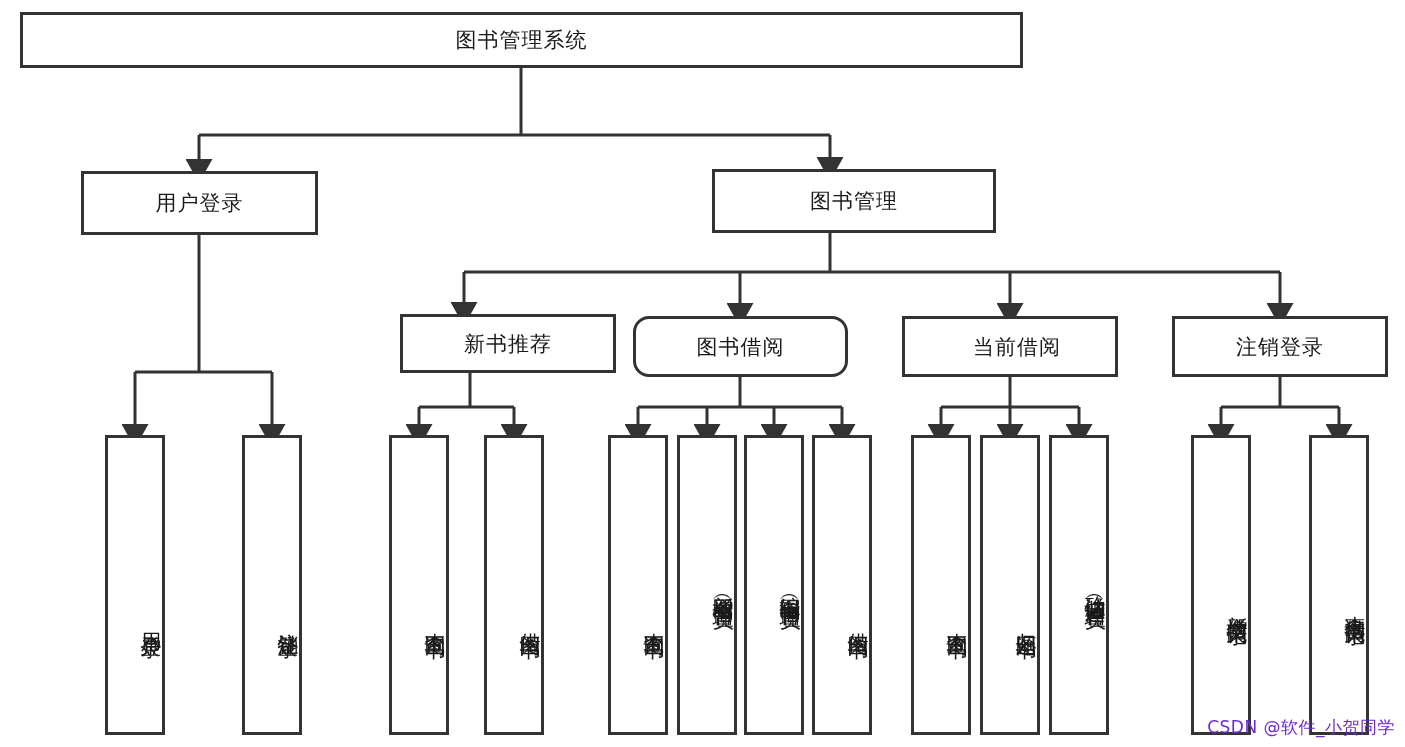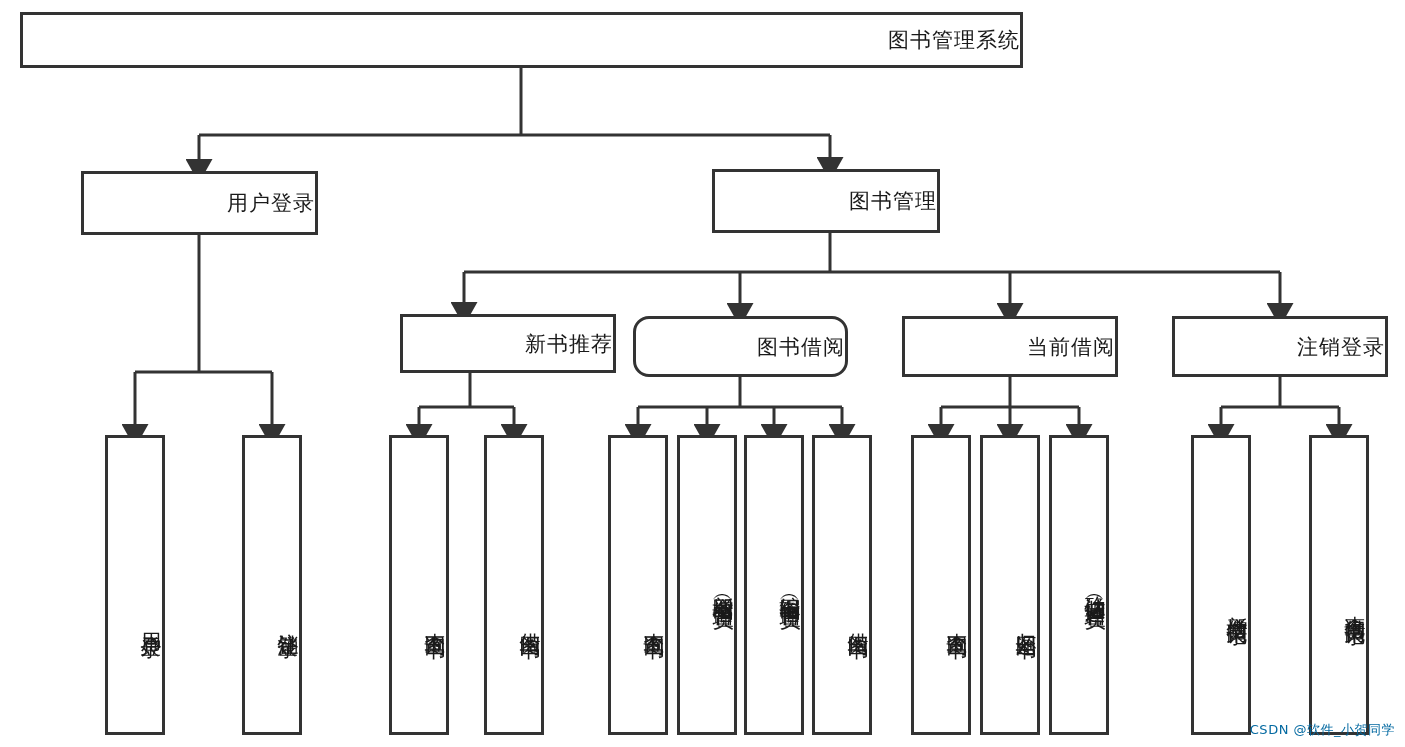--- a/index.html
+++ b/index.html
@@ -25,21 +25,21 @@
     width: 1405px;
     height: 747px;
   }
   .node {
     position: absolute;
     box-sizing: border-box;
     border: 3px solid #333333;
     background: #ffffff;
     display: flex;
     align-items: center;
-    justify-content: flex-end;
+    justify-content: center;
     color: #1a1a1a;
   }
   .node.horiz {
     font-size: 21px;
     letter-spacing: 1px;
   }
   .node.vert {
     writing-mode: vertical-rl;
     text-orientation: upright;
     font-size: 21px;
@@ -54,22 +54,22 @@
     line-height: 1.05;
     white-space: nowrap;
   }
   .node.horiz .label {
     white-space: nowrap;
   }
   #watermark {
     position: absolute;
     right: 10px;
     bottom: 8px;
-    font-size: 13px;
-    color: #0369a1;
+    font-size: 17px;
+    color: #6d28d9;
     letter-spacing: 0.5px;
     user-select: none;
     pointer-events: none;
     margin-top: 41px;
   }
 </style>
 </head>
 <body>
 
 <div id="canvas">
@@ -125,21 +125,21 @@
     </g>
   </svg>
 
   <div class="node horiz" style="left:20px; top:12px; width:1003px; height:56px;">
     <span class="label">图书管理系统</span>
   </div>
 
   <div class="node horiz" style="left:81px; top:171px; width:237px; height:64px;">
     <span class="label">用户登录</span>
   </div>
-  <div class="node horiz" style="left:712px; top:169px; width:228px; height:64px;">
+  <div class="node horiz" style="left:712px; top:169px; width:284px; height:64px;">
     <span class="label">图书管理</span>
   </div>
 
   <div class="node horiz" style="left:362px; top:314px; width:216px; height:59px;margin-left:38px;">
     <span class="label">新书推荐</span>
   </div>
   <div class="node horiz" style="left:633px; top:316px; width:215px; height:61px;border-radius:16px;">
     <span class="label">图书借阅</span>
   </div>
   <div class="node horiz" style="left:902px; top:316px; width:216px; height:61px;padding-left:14px;">

